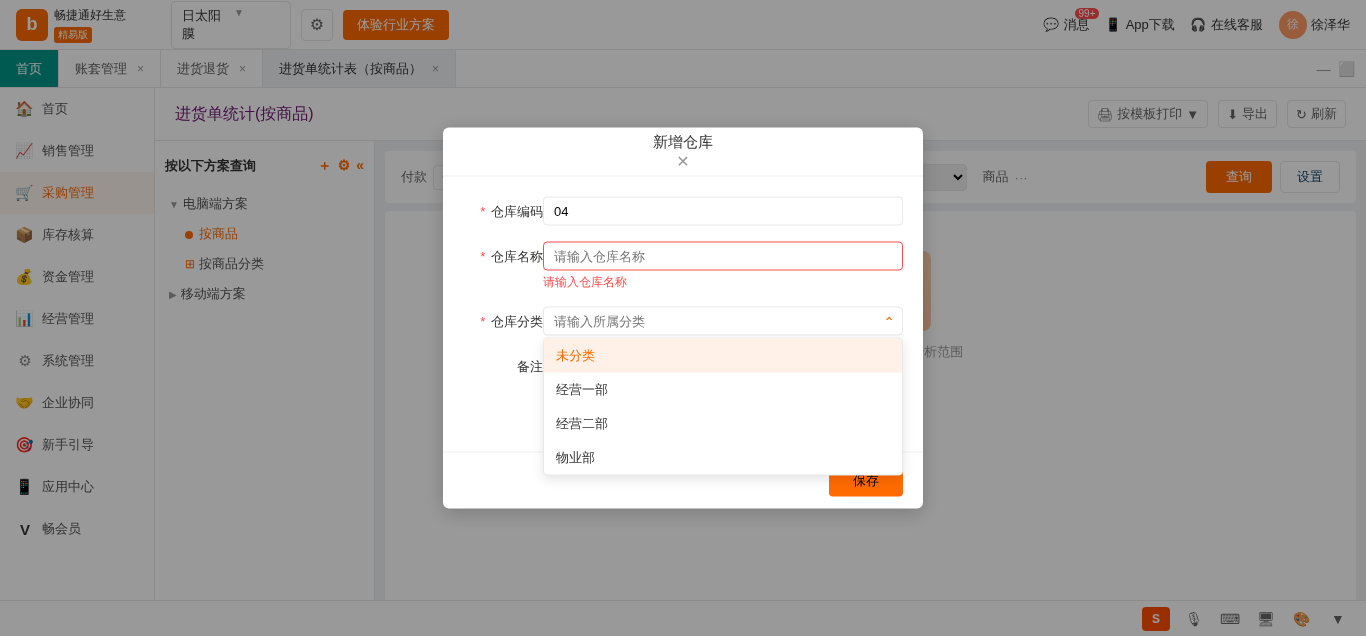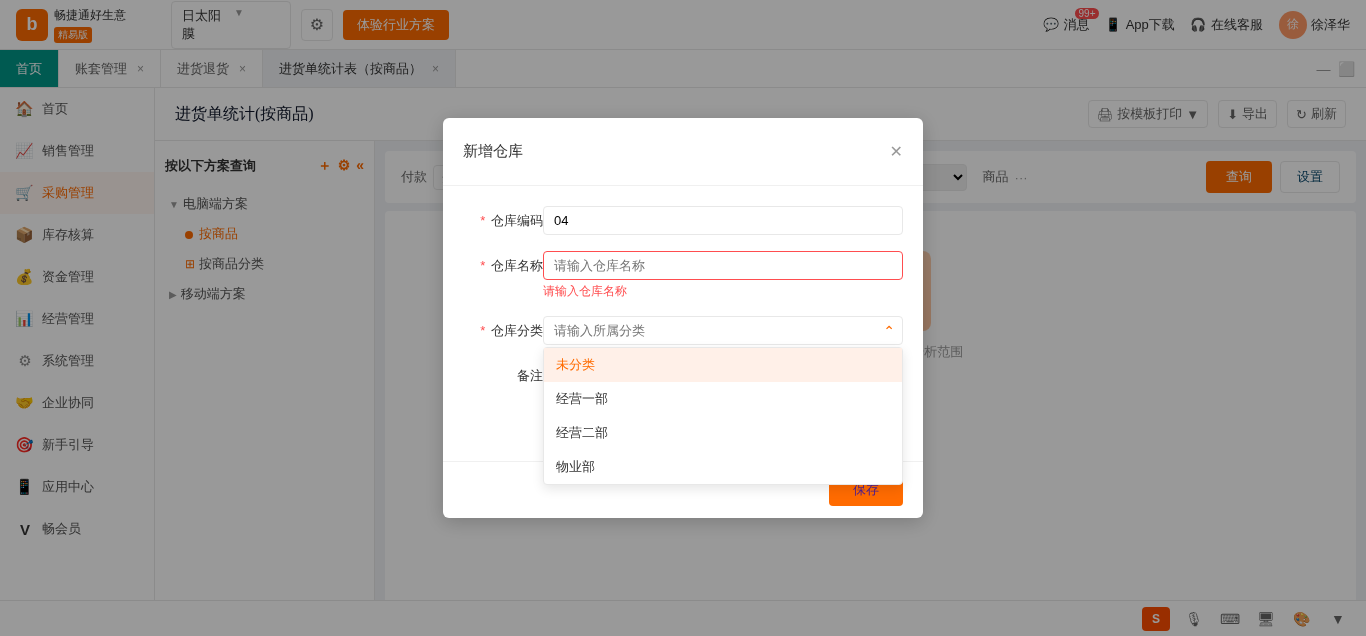--- a/index.html
+++ b/index.html
@@ -198,21 +198,21 @@
       overflow: hidden;
     }
     .content-header {
       background: #fff;
       padding: 12px 20px;
       border-bottom: 1px solid #e8e8e8;
       display: flex;
       align-items: center;
       justify-content: space-between;
     }
-    .page-title { font-size: 16px; font-weight: 500; color: #0f172a; font-family: Liberation Serif, serif; }
+    .page-title { font-size: 16px; font-weight: 500; color: #701a75; }
     .content-actions {
       display: flex;
       align-items: center;
       gap: 10px;
     }
     .action-btn {
       display: flex;
       align-items: center;
       gap: 4px;
       font-size: 13px;
@@ -388,22 +388,23 @@
       background: #fff;
       border-radius: 6px;
       width: 480px;
       z-index: 200;
       box-shadow: 0 4px 20px rgba(0,0,0,0.2);
     }
     .modal-header {
       display: flex;
       align-items: center;
       justify-content: space-between;
-      padding: 24px 20px;
+      padding: 5px 20px;
       border-bottom: 1px solid #f0f0f0;
+      flex-direction: column;
     }
     .modal-title { font-size: 15px; font-weight: 500; color: #333; }
     .modal-close {
       cursor: pointer;
       color: #999;
       font-size: 16px;
     }
     .modal-body {
       padding: 20px;
     }
@@ -462,21 +463,21 @@
     }
     .modal-footer {
       padding: 12px 20px;
       border-top: 1px solid #f0f0f0;
       display: flex;
       justify-content: flex-end;
       gap: 10px;
     }
     .btn-save {
       background: #ff6b00;
-      color: #4c1d95;
+      color: #000000;
       border: none;
       border-radius: 4px;
       padding: 7px 24px;
       font-size: 13px;
       cursor: pointer;
     }
 
     
     .dropdown-list {
       position: absolute;

